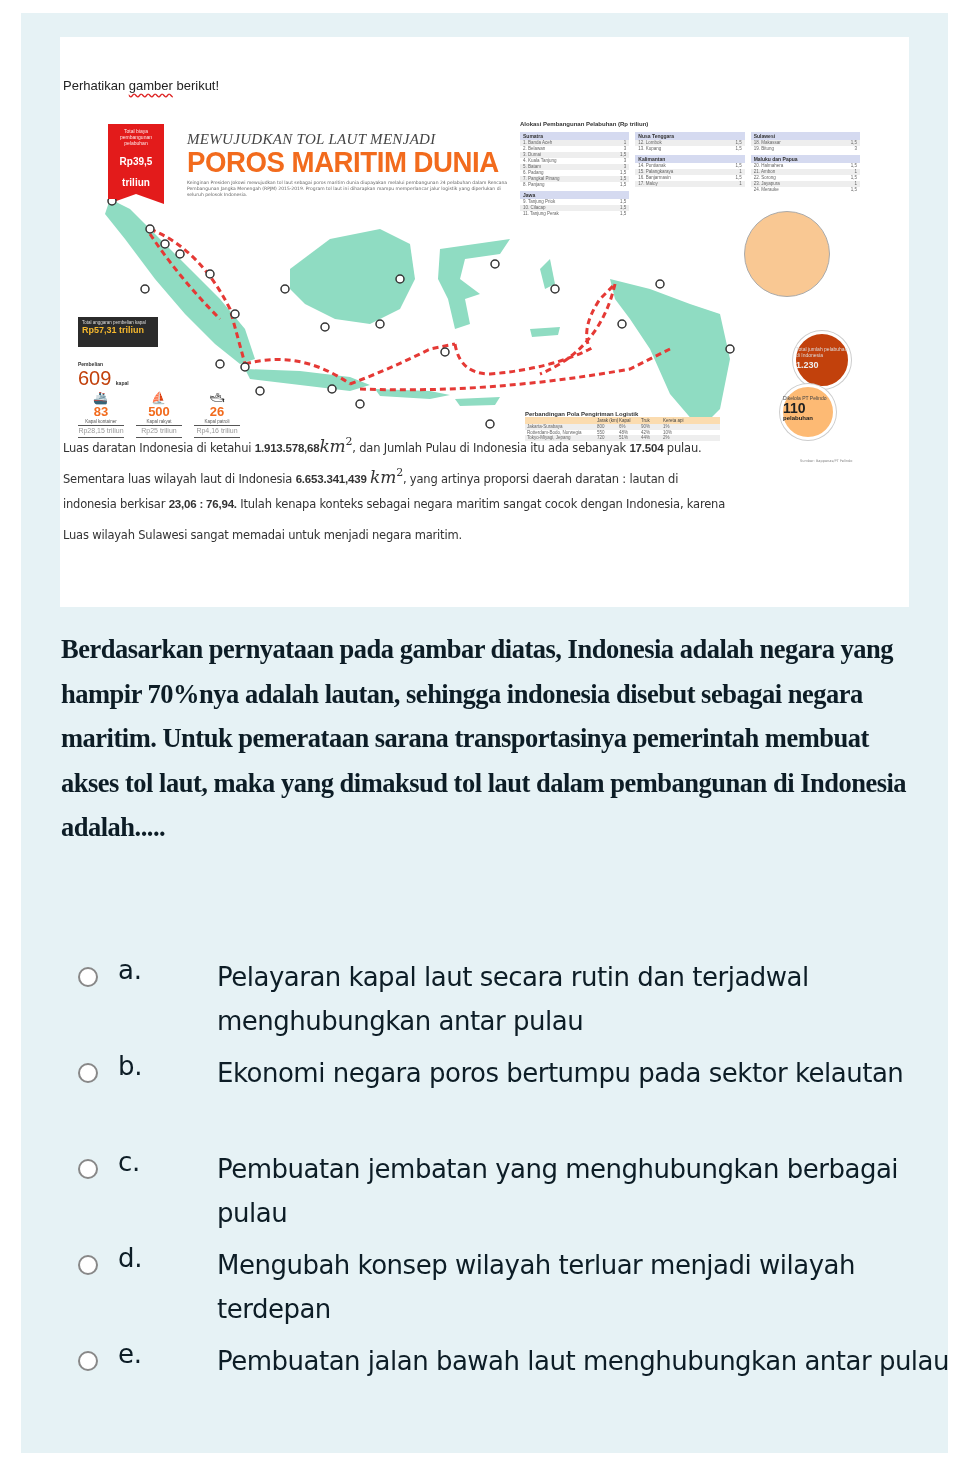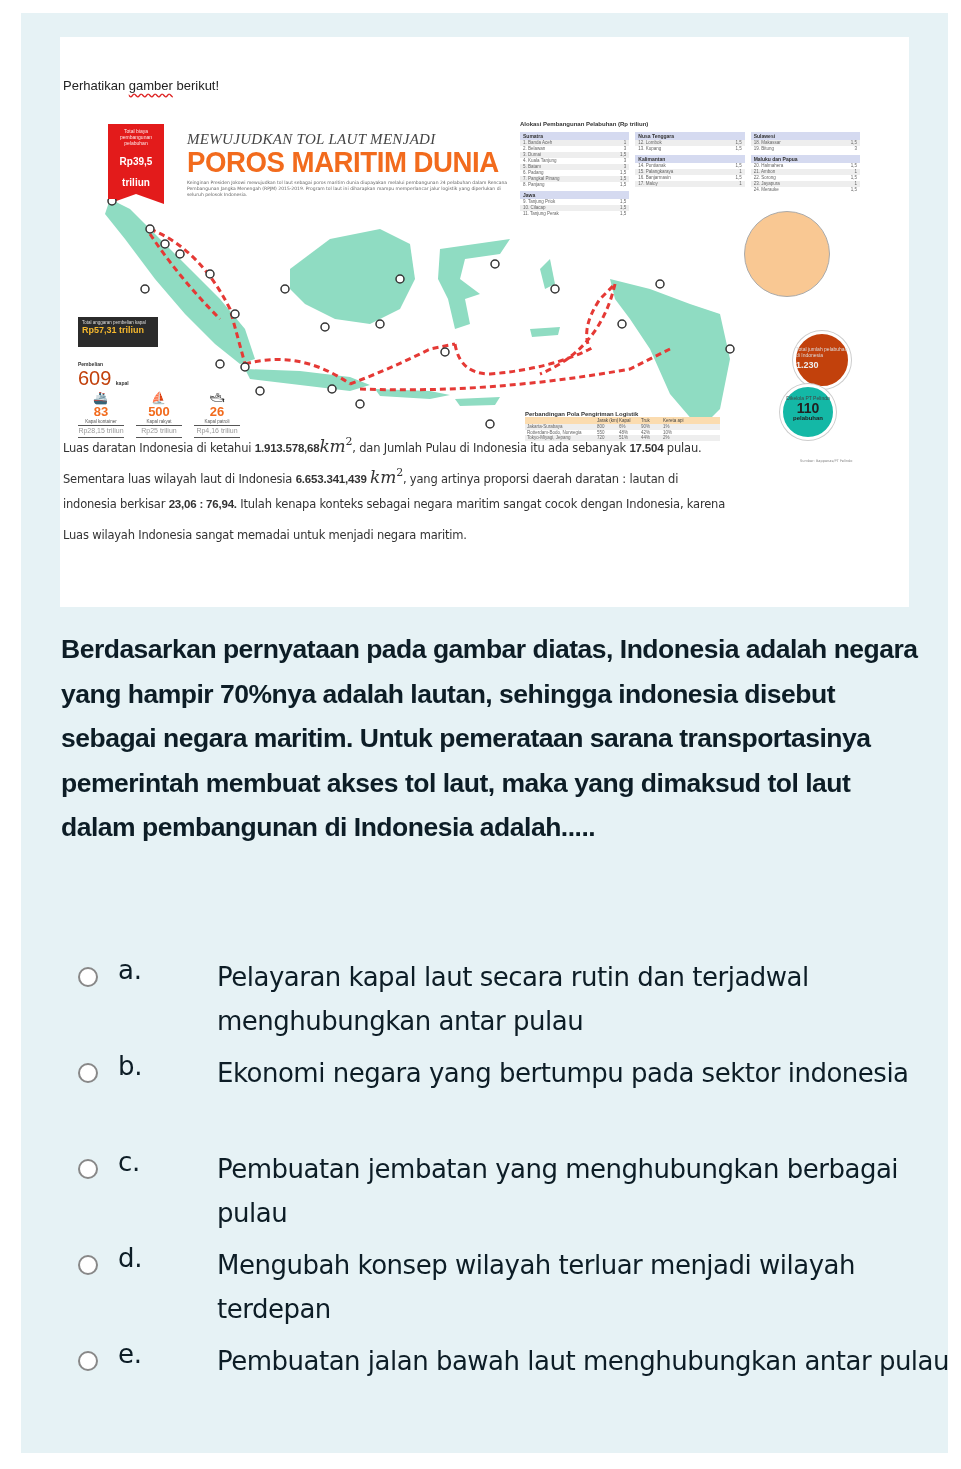--- a/index.html
+++ b/index.html
@@ -35,40 +35,40 @@
   .purchase .unit { font-size:5px; color:#333; font-weight:bold; }
   .ships { position:absolute; left:8px; top:292px; display:flex; gap:12px; font-family:"Liberation Sans", sans-serif; text-align:center; }
   .ship { width:46px; }
   .ship .ic { height:14px; color:#222; font-size:12px; line-height:14px; }
   .ship .cnt { color:#f26b1d; font-weight:bold; font-size:13px; line-height:14px; }
   .ship .typ { font-size:4.5px; color:#555; border-bottom:1px solid #555; padding-bottom:1px; line-height:5px; }
   .ship .cost { font-size:7px; color:#999; line-height:8px; border-bottom:1px solid #555; padding:1px 0 2px; }
 
   .circle-dark { position:absolute; left:723px; top:232px; width:58px; height:58px; border-radius:50%; background:#c2410c; border:3px solid #fff; box-shadow:0 0 0 1px #ccc; color:#ddd; text-align:left; font-size:5px; font-family:"Liberation Sans", sans-serif; box-sizing:border-box; padding-top:12px; }
   .circle-dark .n { font-size:9px; font-weight:bold; color:#eee; margin-top:2px; }
-  .circle-light { position:absolute; left:710px; top:285px; width:56px; height:56px; border-radius:50%; background:#14b8a6; border:3px solid #fff; box-shadow:0 0 0 1px #ccc; color:#444; text-align:center; font-size:5px; font-family:"Liberation Sans", sans-serif; box-sizing:border-box; padding-top:8px; }
+  .circle-light { position:absolute; left:710px; top:285px; width:56px; height:56px; border-radius:50%; background:#fdba74; border:3px solid #fff; box-shadow:0 0 0 1px #ccc; color:#444; font-size:5px; font-family:"Liberation Sans", sans-serif; box-sizing:border-box; padding-top:8px; }
   .circle-light .n { font-size:14px; font-weight:bold; color:#222; line-height:14px; }
   .circle-light .u { font-size:6px; font-weight:bold; color:#222; }
   .globe { position:absolute; left:674px; top:112px; width:84px; height:84px; border-radius:50%; background:#f9c893; border:1px solid #aaa; }
   .source { position:absolute; left:730px; top:360px; font-size:3.5px; color:#888; }
 
   .logistic { position:absolute; left:455px; top:312px; width:195px; font-family:"Liberation Sans", sans-serif; }
   .logistic-title { font-size:6px; font-weight:bold; color:#333; }
   .logistic-head { background:#fbdcb0; font-size:4.5px; color:#444; display:flex; padding:1px 2px; }
   .logistic-row { display:flex; font-size:4.5px; color:#666; padding:0 2px; line-height:5.5px; }
   .logistic-row:nth-child(odd) { background:#eee; }
   .lc-name { width:70px; } .lc-dist { width:22px; } .lc-v { width:22px; }
 
   .fig-text { position:absolute; left:3px; width:843px; font-family:"DejaVu Sans", sans-serif; font-size:11.5px; color:#333; line-height:16px; letter-spacing:-.2px; }
   .fig-text b { font-family:Liberation Sans, sans-serif; font-weight:bold; }
   .fig-text .math { font-family:"DejaVu Serif", serif; font-style:italic; font-size:17px; }
   .fig-text .math sup { font-style:normal; font-size:11px; }
   .t1 { top:397px; } .t2 { top:428px; text-align:justify; } .t3 { top:459px; } .t4 { top:490px; }
 
-  .question { position:absolute; left:40px; top:614px; width:870px; font-family:Liberation Sans, sans-serif; font-weight:bold; font-size:26.5px; line-height:44.5px; color:#0d1d26; letter-spacing:-.5px; }
+  .question { position:absolute; left:40px; top:614px; width:870px; font-family:Liberation Serif, serif; font-weight:bold; font-size:26.5px; line-height:44.5px; color:#0d1d26; letter-spacing:-.5px; }
   .options { position:absolute; left:55px; top:938px; width:860px; }
   .option { position:relative; height:96px; cursor:pointer; }
   .radio { position:absolute; left:2px; top:16px; width:20px; height:20px; border-radius:50%; border:2px solid #888; background:#fff; box-sizing:border-box; }
   .opt-letter { position:absolute; left:42px; top:4px; font-size:26px; color:#0d1d26; font-family:"DejaVu Sans", sans-serif; letter-spacing:-.3px; }
   .opt-text { position:absolute; left:96px; top:4px; width:740px; font-size:26px; line-height:44px; color:#0d1d26; font-family:"DejaVu Sans", sans-serif; letter-spacing:-.5px;margin-left:45px; }
 </style>
 </head>
 <body>
 
 <div class="card">
@@ -327,35 +327,35 @@
             <span class="lc-v">44%</span>
             <span class="lc-v">2%</span>
           </div>
       </div>
       <div class="source">Sumber: Bappenas/PT Pelindo</div>
     </div>
 
     <div class="fig-text t1"><span>Luas daratan Indonesia di ketahui </span><b>1.913.578,68</b><span class="math"><span>km</span><sup>2</sup></span><span>, dan Jumlah Pulau di Indonesia itu ada sebanyak </span><b>17.504</b><span> pulau.</span></div>
     <div class="fig-text t2"><span>Sementara luas wilayah laut di Indonesia </span><b>6.653.341,439</b> <span class="math"><span>km</span><sup>2</sup></span><span>, yang artinya proporsi daerah daratan : lautan di</span></div>
     <div class="fig-text t3"><span>indonesia berkisar </span><b>23,06 : 76,94.</b><span> Itulah kenapa konteks sebagai negara maritim sangat cocok dengan Indonesia, karena</span></div>
-    <div class="fig-text t4">Luas wilayah Indonesia sangat memadai untuk menjadi negara maritim.</div>
+    <div class="fig-text t4">Luas wilayah Sulawesi sangat memadai untuk menjadi negara maritim.</div>
   </div>
 
   <div class="question">Berdasarkan pernyataan pada gambar diatas, Indonesia adalah negara yang hampir 70%nya  adalah lautan, sehingga indonesia disebut sebagai negara maritim. Untuk pemerataan sarana transportasinya pemerintah membuat akses tol laut, maka yang dimaksud tol laut dalam pembangunan di Indonesia adalah.....</div>
 
   <div class="options">
     <div class="option">
       <span class="radio"></span>
       <span class="opt-letter">a.</span>
       <span class="opt-text">Pelayaran kapal laut secara rutin dan terjadwal menghubungkan antar pulau</span>
     </div>
     <div class="option">
       <span class="radio"></span>
       <span class="opt-letter">b.</span>
-      <span class="opt-text">Ekonomi negara yang bertumpu pada sektor indonesia</span>
+      <span class="opt-text">Ekonomi negara poros bertumpu pada sektor kelautan</span>
     </div>
     <div class="option">
       <span class="radio"></span>
       <span class="opt-letter">c.</span>
       <span class="opt-text">Pembuatan jembatan yang menghubungkan berbagai pulau</span>
     </div>
     <div class="option">
       <span class="radio"></span>
       <span class="opt-letter">d.</span>
       <span class="opt-text">Mengubah konsep wilayah terluar menjadi wilayah terdepan</span>

